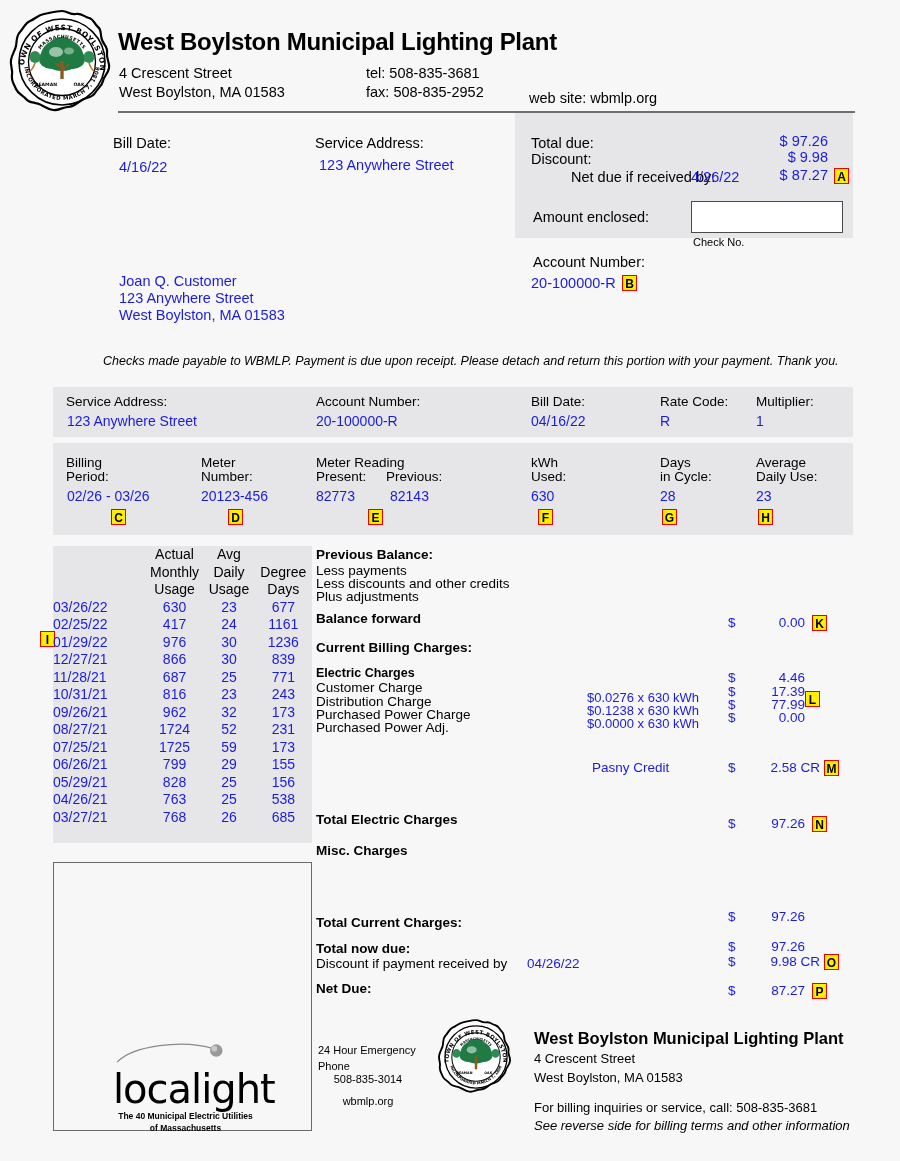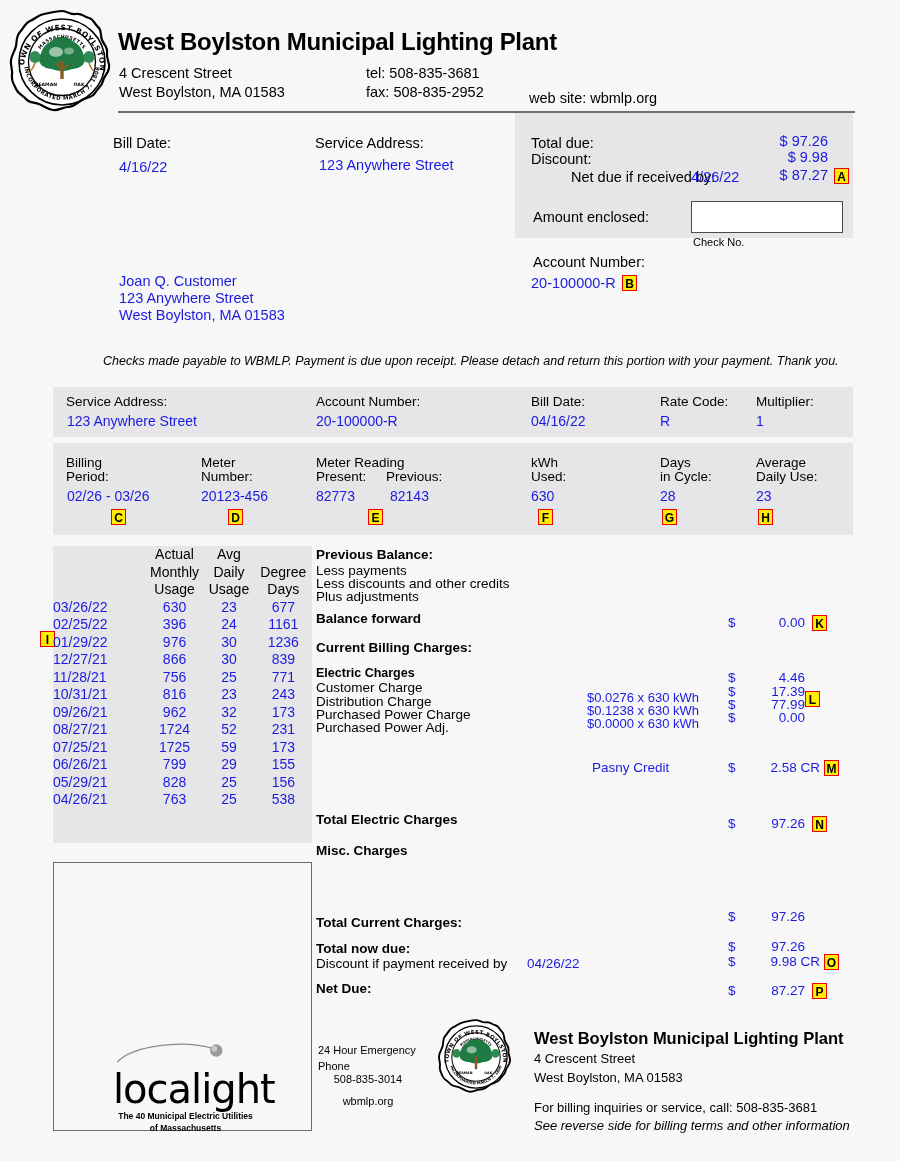--- a/index.html
+++ b/index.html
@@ -369,39 +369,39 @@
     </thead>
     <tbody id="usage-body">
         <tr>
           <td class="u-date">03/26/22</td>
           <td class="u-num">630</td>
           <td class="u-num2">23</td>
           <td class="u-num3">677</td>
         </tr>
         <tr>
           <td class="u-date">02/25/22</td>
-          <td class="u-num">396</td>
+          <td class="u-num">417</td>
           <td class="u-num2">24</td>
           <td class="u-num3">1161</td>
         </tr>
         <tr>
           <td class="u-date">01/29/22</td>
           <td class="u-num">976</td>
           <td class="u-num2">30</td>
           <td class="u-num3">1236</td>
         </tr>
         <tr>
           <td class="u-date">12/27/21</td>
           <td class="u-num">866</td>
           <td class="u-num2">30</td>
           <td class="u-num3">839</td>
         </tr>
         <tr>
           <td class="u-date">11/28/21</td>
-          <td class="u-num">756</td>
+          <td class="u-num">687</td>
           <td class="u-num2">25</td>
           <td class="u-num3">771</td>
         </tr>
         <tr>
           <td class="u-date">10/31/21</td>
           <td class="u-num">816</td>
           <td class="u-num2">23</td>
           <td class="u-num3">243</td>
         </tr>
         <tr>
@@ -432,20 +432,26 @@
           <td class="u-date">05/29/21</td>
           <td class="u-num">828</td>
           <td class="u-num2">25</td>
           <td class="u-num3">156</td>
         </tr>
         <tr>
           <td class="u-date">04/26/21</td>
           <td class="u-num">763</td>
           <td class="u-num2">25</td>
           <td class="u-num3">538</td>
+        </tr>
+        <tr>
+          <td class="u-date">03/27/21</td>
+          <td class="u-num">768</td>
+          <td class="u-num2">26</td>
+          <td class="u-num3">685</td>
         </tr>
       </tbody>
   </table>
 
   <div class="abs" id="prev-bal">Previous Balance:</div>
   <div class="abs ch" id="less-pay">Less payments</div>
   <div class="abs ch" id="less-disc">Less discounts and other credits</div>
   <div class="abs ch" id="plus-adj">Plus adjustments</div>
 
   <div class="abs" id="bal-fwd">Balance forward</div>

